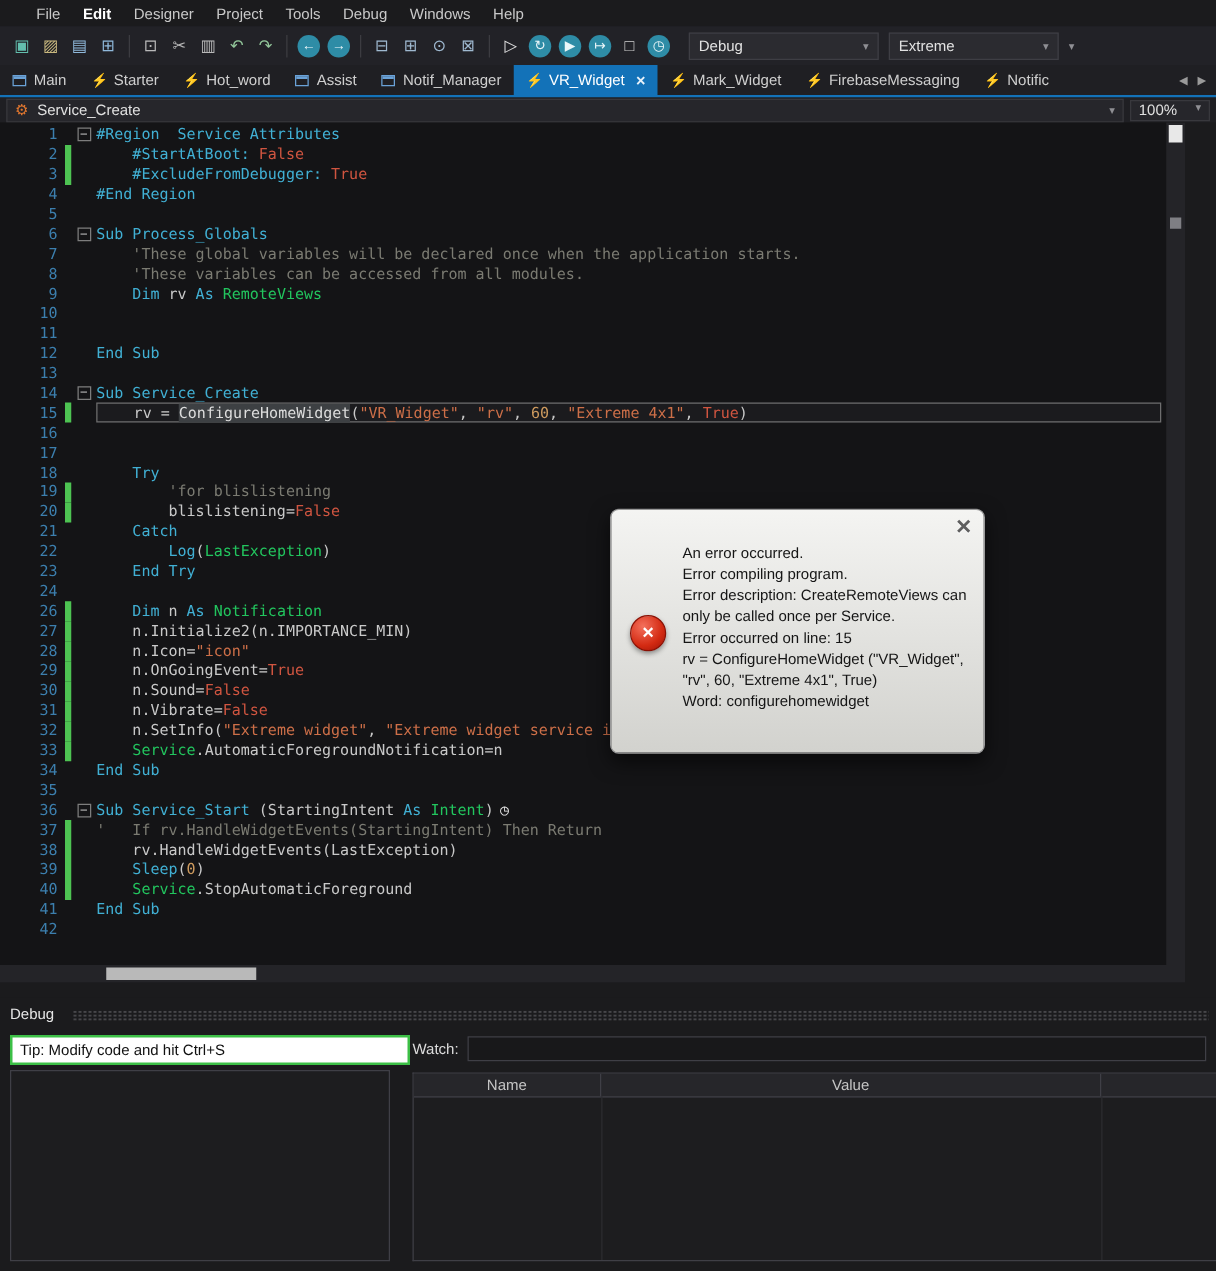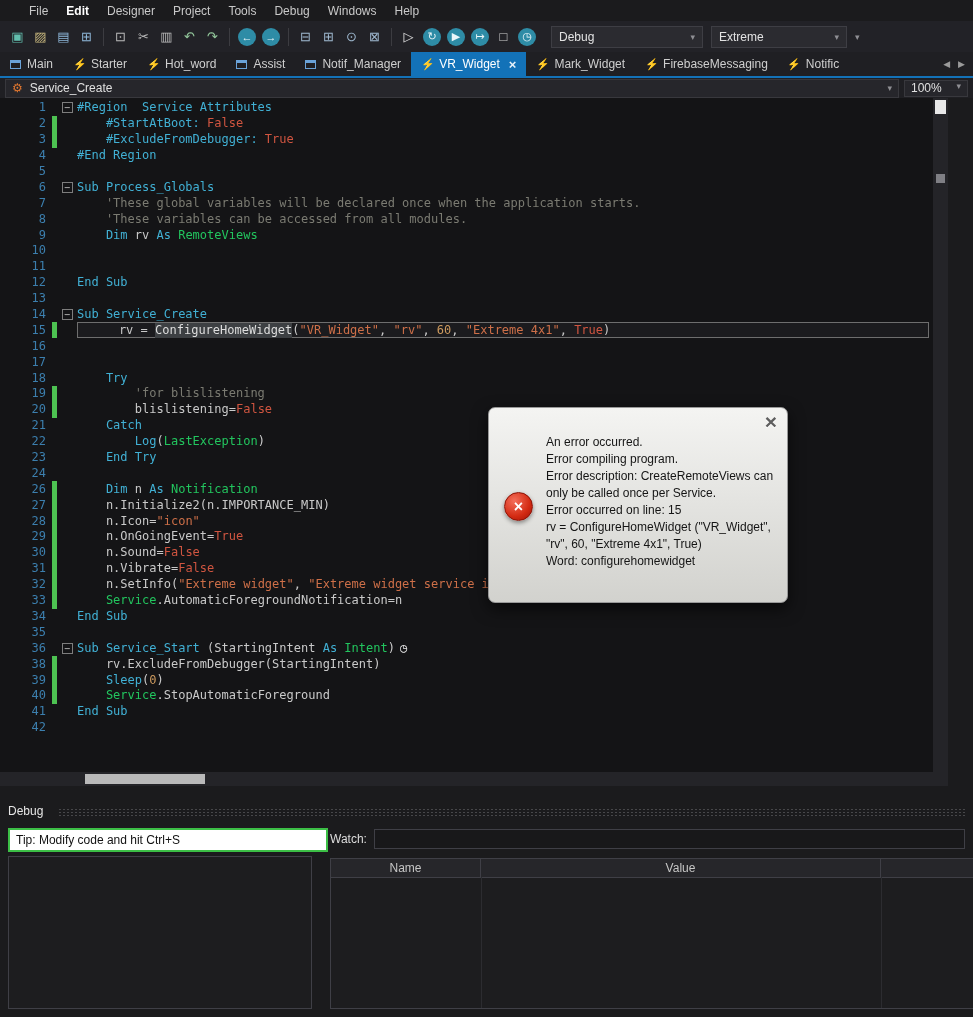--- a/index.html
+++ b/index.html
@@ -43,21 +43,21 @@
   
   .editor{position:absolute;top:98px;left:0;width:948px;height:688px;background:#141416;}
   .code{position:absolute;top:2px;left:0;right:15px;}
   .cl{display:flex;height:15.9px;align-items:center;font-family:"DejaVu Sans Mono",monospace;font-size:12px;line-height:15px;}
   .ln{width:46px;text-align:right;color:#3c7fae;flex:none;padding-right:4px;}
   .bar{width:5px;height:100%;flex:none;margin-left:2px;}
   .bar.on{background:#4dc352;}
   .fold{width:20px;flex:none;display:flex;align-items:center;justify-content:center;}
   .fbox{width:11px;height:11px;border:1px solid #7d7d7d;color:#bdbdbd;font-size:10px;display:flex;align-items:center;justify-content:center;background:#141416;box-sizing:border-box;}
   .ct{flex:1;white-space:pre;color:#c9c9c9;height:100%;display:flex;align-items:center;box-sizing:border-box;}
-  .cl.cur .ct{border:1px solid #6e6e6e;margin-right:4px;background:#1b1b1e;padding-left:12px;}
+  .cl.cur .ct{border:1px solid #6e6e6e;margin-right:4px;background:#1b1b1e;}
   .tk-k{color:#41b0d4}.tk-t{color:#22c55e}.tk-p{color:#c9c9c9}
   .tk-str{color:#cd6f48}.tk-lit{color:#d05540}.tk-num{color:#cd9a5e}
   .tk-c{color:#7b7b72}
   .tk-err{color:#dddddd;background:#3d4043;}
   .rsicon{color:#e8e8e8;font-size:12px;margin-left:5px;}
 
   .vscroll{position:absolute;top:0;right:0;width:15px;height:674px;background:#242428;}
   .vthumb{position:absolute;top:2px;left:2px;right:2px;height:14px;background:#e8e8e8;}
   .vmark{position:absolute;top:76px;left:3px;right:3px;height:9px;background:#7f7f84;}
   .hscroll{position:absolute;left:0;bottom:0;height:14px;width:948px;background:#242428;}
@@ -411,24 +411,30 @@
       </div>
       <div class="cl">
         <span class="ln">36</span>
         <span class="bar"></span>
         <span class="fold">
           <span class="fbox">−</span>
         </span>
         <span class="ct"><span class="tk-k">Sub Service_Start </span><span class="tk-p">(</span><span class="tk-p">StartingIntent </span><span class="tk-k">As </span><span class="tk-t">Intent</span><span class="tk-p">)</span><span class="rsicon">◷</span></span>
       </div>
       <div class="cl">
+        <span class="ln">37</span>
+        <span class="bar on"></span>
+        <span class="fold"></span>
+        <span class="ct"><span class="tk-c">'   If rv.HandleWidgetEvents(StartingIntent) Then Return</span></span>
+      </div>
+      <div class="cl">
         <span class="ln">38</span>
         <span class="bar on"></span>
         <span class="fold"></span>
-        <span class="ct"><span class="tk-p">    rv.ExcludeFromDebugger(StartingIntent)</span></span>
+        <span class="ct"><span class="tk-p">    rv.HandleWidgetEvents(LastException)</span></span>
       </div>
       <div class="cl">
         <span class="ln">39</span>
         <span class="bar on"></span>
         <span class="fold"></span>
         <span class="ct"><span class="tk-k">    Sleep</span><span class="tk-p">(</span><span class="tk-num">0</span><span class="tk-p">)</span></span>
       </div>
       <div class="cl">
         <span class="ln">40</span>
         <span class="bar on"></span>

